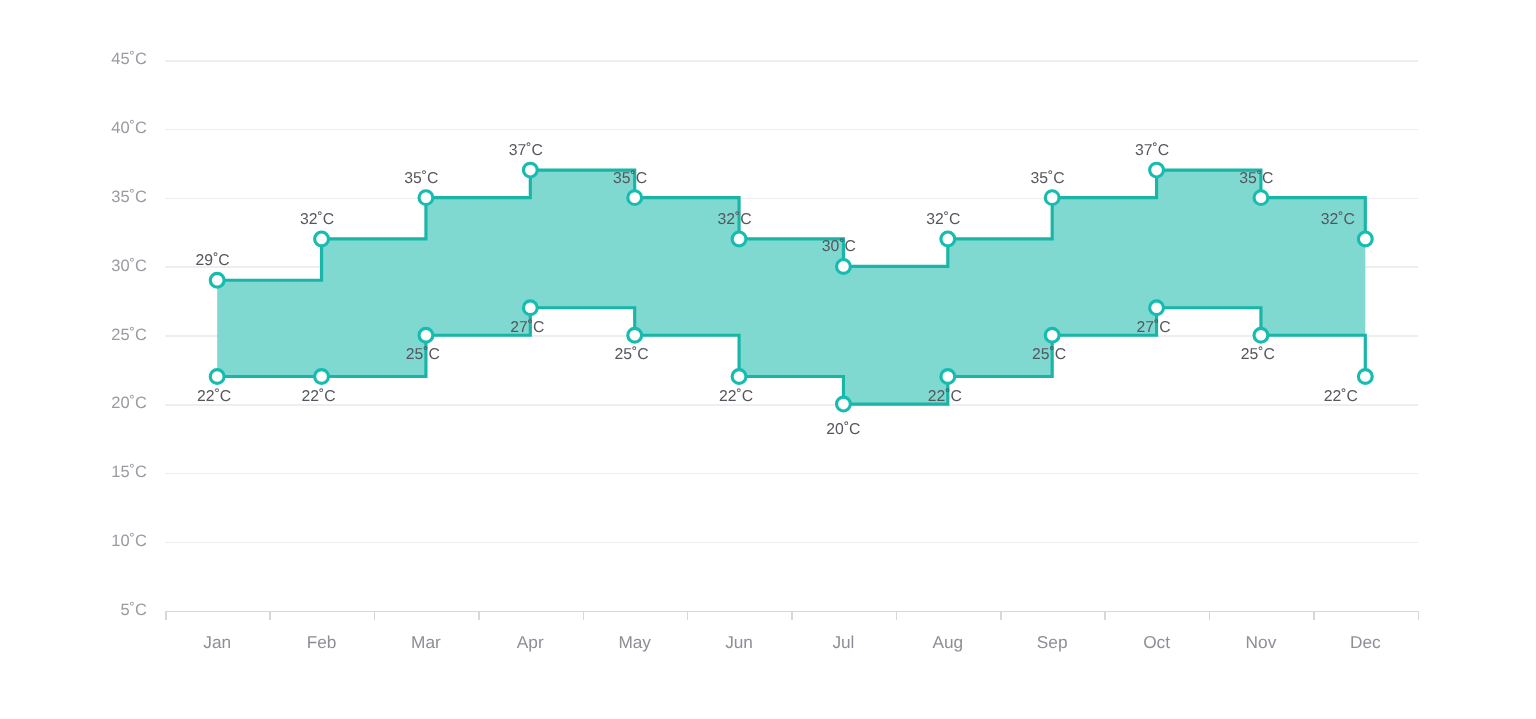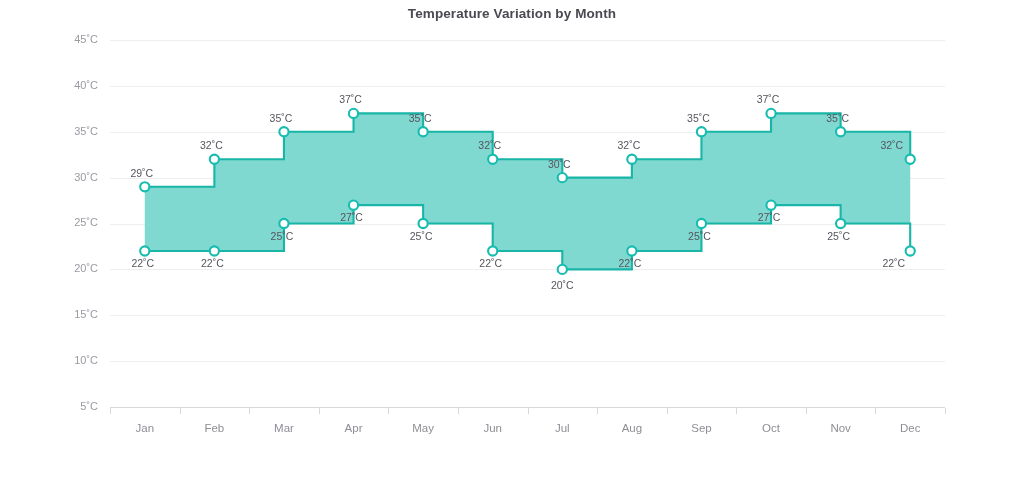--- a/index.html
+++ b/index.html
@@ -90,21 +90,20 @@
     font-family: "Liberation Sans", sans-serif;
     font-size: 10.5px;
     fill: #55555d;
   }
 </style>
 </head>
 <body>
 
 <div id="chart-root">
 
-  <div id="chart-title">Temperature Variation by Month</div>
 
   <svg id="plot" viewBox="0 0 1024 479" xmlns="http://www.w3.org/2000/svg">
     <g id="gridlines-group">
         <line x1="110" x2="945" y1="40.5" y2="40.5" class="gridline"></line>
         <line x1="110" x2="945" y1="86.375" y2="86.375" class="gridline"></line>
         <line x1="110" x2="945" y1="132.25" y2="132.25" class="gridline"></line>
         <line x1="110" x2="945" y1="178.125" y2="178.125" class="gridline"></line>
         <line x1="110" x2="945" y1="224" y2="224" class="gridline"></line>
         <line x1="110" x2="945" y1="269.875" y2="269.875" class="gridline"></line>
         <line x1="110" x2="945" y1="315.75" y2="315.75" class="gridline"></line>

